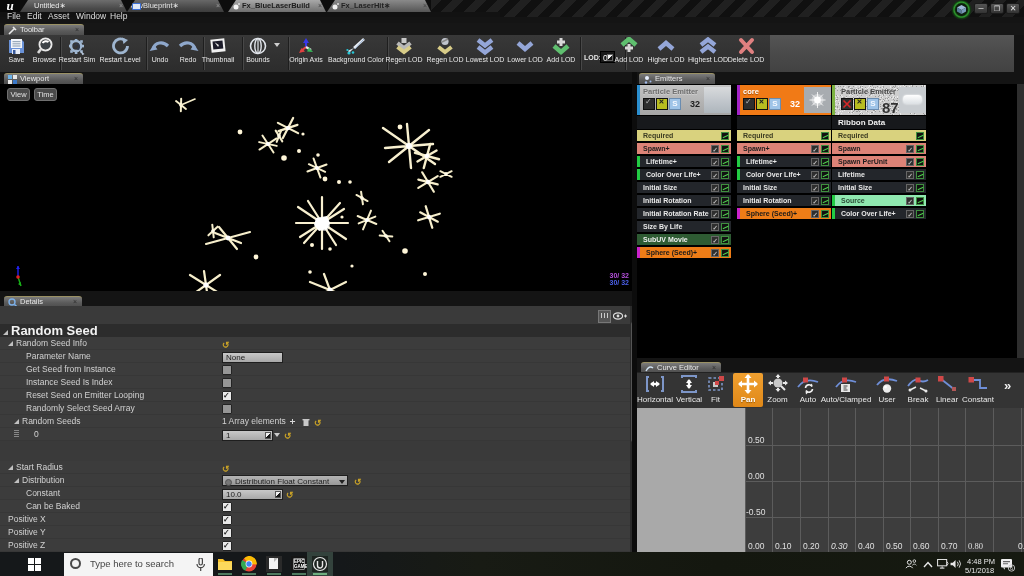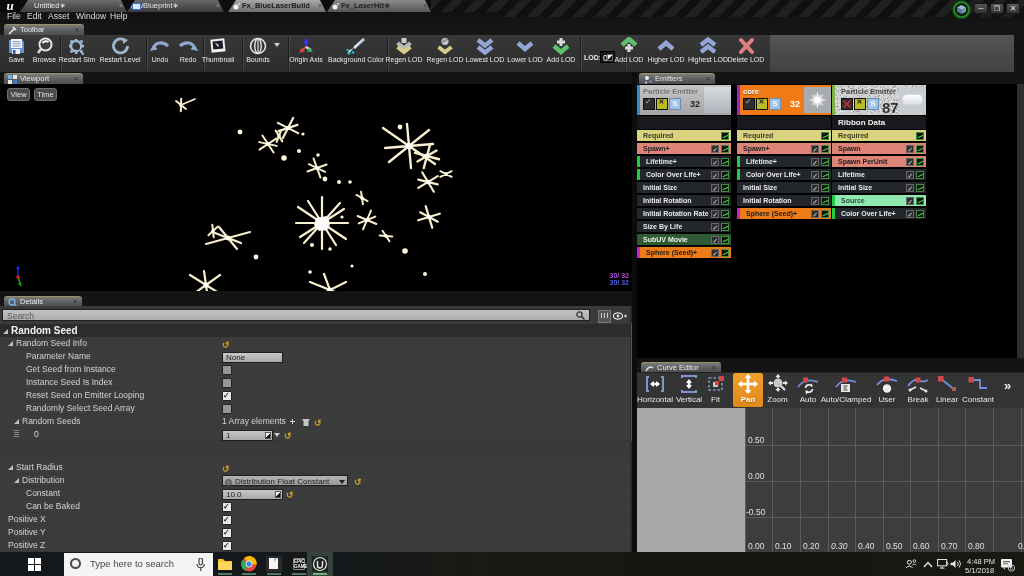--- a/index.html
+++ b/index.html
@@ -21,21 +21,21 @@
 .tbtn{position:absolute;top:0;height:37px;text-align:center;color:#e8e8e8;font-size:7px;}
 .tbtn svg{display:block;margin:2px auto 0;}
 .tbtn .lbl{display:block;margin-top:0px;white-space:nowrap;}
 .tsep{position:absolute;top:2px;width:1px;height:33px;background:#1e1e1e;border-right:1px solid #484848;}
 
 .vp{background:#000;}
 
 #details{left:0;top:306px;width:636px;height:246px;background:#3a3a3a;}
 .drow{position:absolute;left:0;width:630px;height:13px;border-bottom:1px solid #373737;color:#d2d2d2;font-size:8.5px;line-height:13px;box-sizing:border-box;background:#3c3c3c;}
 .drow .nm{position:absolute;top:0;}
-.dcat{position:absolute;left:0;width:630px;height:13px;background:#2c2c2c;border-bottom:1px solid #222;color:#f2f2f2;font-weight:700;font-size:10px;line-height:13px;}
+.dcat{position:absolute;left:0;width:630px;height:13px;background:#2c2c2c;border-bottom:1px solid #222;color:#f2f2f2;font-weight:700;font-size:13px;line-height:13px;}
 .cb{position:absolute;width:8px;height:8px;top:2px;background:#969696;border:1px solid #232323;border-radius:1px;}
 .cb.on{background:#e9e9e9;}.cb.on:after{content:"✓";position:absolute;left:0px;top:-3px;color:#1c1c1c;font-size:8px;font-weight:700;}
 .undo{position:absolute;top:2px;color:#c9a227;font-size:9px;font-weight:700;}
 .tri{display:inline-block;width:0;height:0;border-bottom:5px solid #c0c0c0;border-left:5px solid transparent;margin-right:3px;vertical-align:0px;}
 
 .mrow{position:absolute;width:94px;height:11px;font-size:7px;font-weight:700;line-height:11px;box-sizing:border-box;}
 .mrow .t{position:absolute;left:6px;top:0;white-space:nowrap;}
 .micon{position:absolute;top:1.5px;width:8px;height:8px;box-sizing:border-box;}
 .mcb{background:#2e2e2e;border:1px solid #666;}
 .mcb:after{content:"✓";position:absolute;left:0.5px;top:-2px;color:#bbb;font-size:6.5px;}
@@ -379,25 +379,20 @@
 </div>
 
 <div class="abs" style="left:0;top:291px;width:636px;height:15px;background:#141414;"></div>
 <div class="abs ptab" style="left:4px;top:296px;width:78px;">
  <svg class="abs" style="left:4px;top:1px" width="9" height="9">
       <circle cx="4" cy="4" r="3" fill="none" stroke="#7db0e8" stroke-width="1.4"></circle>
       <path d="M6.5 6.5 L9 9" stroke="#7db0e8" stroke-width="1.6"></path>
     </svg>
  <span style="margin-left:16px;">Details</span><span class="x">×</span></div>
 <div id="details" class="abs">
-<div class="abs" style="left:2px;top:3px;width:588px;height:12px;background:linear-gradient(#c2c2c2,#adadad);border:1px solid #1f1f1f;color:#5a5a5a;font-size:8.5px;line-height:12px;box-sizing:border-box;padding-left:4px;">Search
- <svg class="abs" style="right:4px;top:1px" width="9" height="9">
-        <circle cx="3.5" cy="3.5" r="2.6" fill="none" stroke="#333" stroke-width="1.3"></circle>
-        <path d="M5.5 5.5 L8.5 8.5" stroke="#333" stroke-width="1.5"></path>
-      </svg></div>
 <div class="abs" style="left:598px;top:4px;width:11px;height:11px;background:#555;border:1px solid #777;">
       <span style="display:block;margin:2px;height:5px;background:repeating-linear-gradient(90deg,#ccc 0 1px,transparent 1px 3px);"></span>
     </div>
 <svg class="abs" style="left:613px;top:6px" width="14" height="8">
       <ellipse cx="5" cy="4" rx="4.6" ry="3.2" fill="none" stroke="#ddd" stroke-width="1.2"></ellipse>
       <circle cx="5" cy="4" r="1.4" fill="#ddd"></circle>
       <path d="M11 4 l3 0 M12.5 2.5 l0 3" stroke="#ddd" stroke-width="1"></path>
     </svg>
 <div class="abs" style="left:220px;top:31px;width:1px;height:104px;background:#333333;"></div>
     <div class="abs" style="left:220px;top:155px;width:1px;height:91px;background:#333333;"></div>
@@ -787,21 +782,21 @@
 <div class="glabel" style="left:3px;top:63px;">0.00</div>
 <div class="glabel" style="left:1px;top:99px;">-0.50</div>
 <div class="glabel" style="left:3px;top:133px;">0.00</div>
 <div class="glabel" style="left:30px;top:133px;">0.10</div>
 <div class="glabel" style="left:58px;top:133px;">0.20</div>
 <div class="glabel" style="left:86px;top:133px;font-style:italic;">0.30</div>
 <div class="glabel" style="left:113px;top:133px;">0.40</div>
 <div class="glabel" style="left:141px;top:133px;">0.50</div>
 <div class="glabel" style="left:168px;top:133px;">0.60</div>
 <div class="glabel" style="left:196px;top:133px;">0.70</div>
-<div class="glabel" style="left:223px;top:133px;">0.80</div>
+<div class="glabel" style="left:223px;top:133px;font-family:Liberation Serif, serif;">0.80</div>
 <div class="glabel" style="left:249px;top:133px;padding-left:24px;">0.90</div>
 </div>
 
 <div id="taskbar" class="abs">
 <svg class="abs" style="left:28px;top:6px" width="13" height="13">
       <g fill="#fff">
         <rect x="0" y="0" width="6" height="6"></rect>
         <rect x="7" y="0" width="6" height="6"></rect>
         <rect x="0" y="7" width="6" height="6"></rect>
         <rect x="7" y="7" width="6" height="6"></rect>

